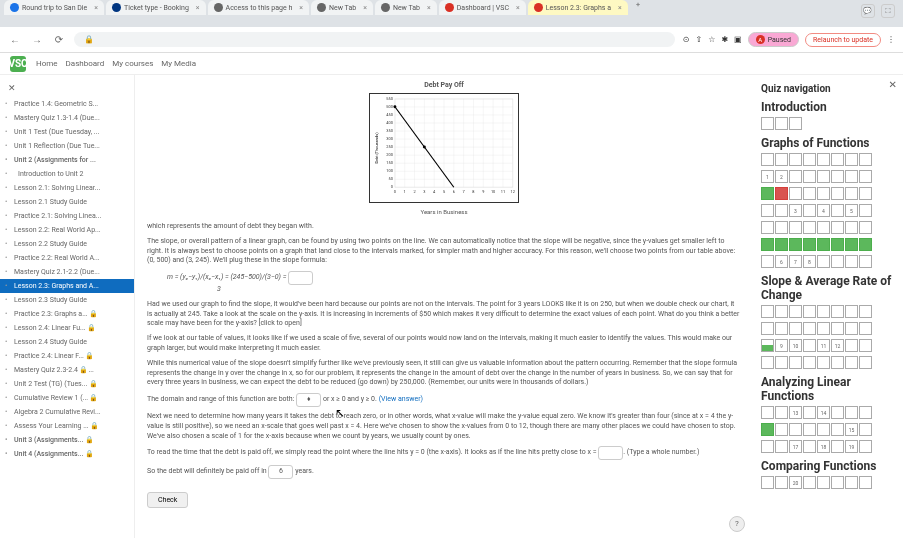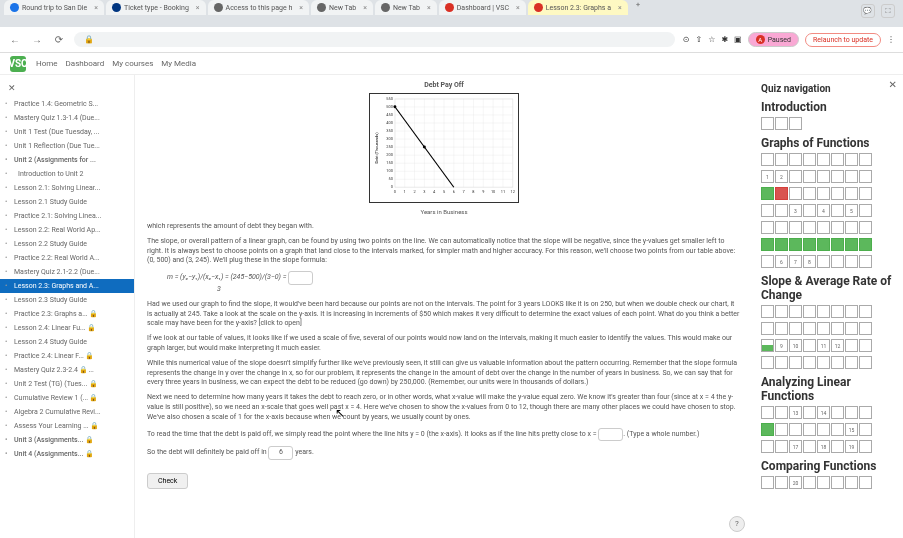--- a/index.html
+++ b/index.html
@@ -234,20 +234,21 @@
       <div class="chart-xlabel">Years in Business</div>
     </div>
 
     <div class="lesson-text">
       <p>which represents the amount of debt they began with.</p>
       <p>The slope, or overall pattern of a linear graph, can be found by using two points on the line. We can automatically notice that the slope will be negative, since the y-values get smaller left to right. It is always best to choose points on a graph that land close to the intervals marked, for simpler math and higher accuracy. For this reason, we'll choose two points from our table above: (0, 500) and (3, 245). We'll plug these in the slope formula:</p>
       <p class="formula"><span>m = (y₂−y₁)/(x₂−x₁) = (245−500)/(3−0) =</span> <span class="inline-input">&nbsp;&nbsp;&nbsp;</span><br><span style="margin-left:50px">3</span></p>
       <p>Had we used our graph to find the slope, it would've been hard because our points are not on the intervals. The point for 3 years LOOKS like it is on 250, but when we double check our chart, it is actually at 245. Take a look at the scale on the y-axis. It is increasing in increments of $50 which makes it very difficult to determine the exact values of each point. What do you think a better scale may have been for the y-axis? [click to open]</p>
       <p>If we look at our table of values, it looks like if we used a scale of five, several of our points would now land on the intervals, making it much easier to identify the values. This would make our graph larger, but would make interpreting it much easier.</p>
       <p>While this numerical value of the slope doesn't simplify further like we've previously seen, it still can give us valuable information about the pattern occurring. Remember that the slope formula represents the change in y over the change in x, so for our problem, it represents the change in the amount of debt over the change in the number of years in business. So, we can say that for every three years in business, we can expect the debt to be reduced (go down) by 250,000. (Remember, our units were in thousands of dollars.)</p>
+      <p><span>The domain and range of this function are both:</span> <span class="inline-input">♦</span> <span>or x ≥ 0 and y ≥ 0.</span> <span class="link">(View answer)</span></p>
       <p>Next we need to determine how many years it takes the debt to reach zero, or in other words, what x-value will make the y-value equal zero. We know it's greater than four (since at x = 4 the y-value is still positive), so we need an x-scale that goes well past x = 4. Here we've chosen to show the x-values from 0 to 12, though there are many other places we could have chosen to stop. We've also chosen a scale of 1 for the x-axis because when we count by years, we usually count by ones.</p>
       <p><span>To read the time that the debt is paid off, we simply read the point where the line hits y = 0 (the x-axis). It looks as if the line hits pretty close to x = </span><span class="inline-input">&nbsp;&nbsp;</span><span>. (Type a whole number.)</span></p>
       <p><span>So the debt will definitely be paid off in </span><span class="inline-input">6</span><span> years.</span></p>
       <button class="check-btn">Check</button>
     </div>
     <div class="help-btn">?</div>
     <div class="cursor">↖</div>
   </div>
 
   <div class="rightbar">

